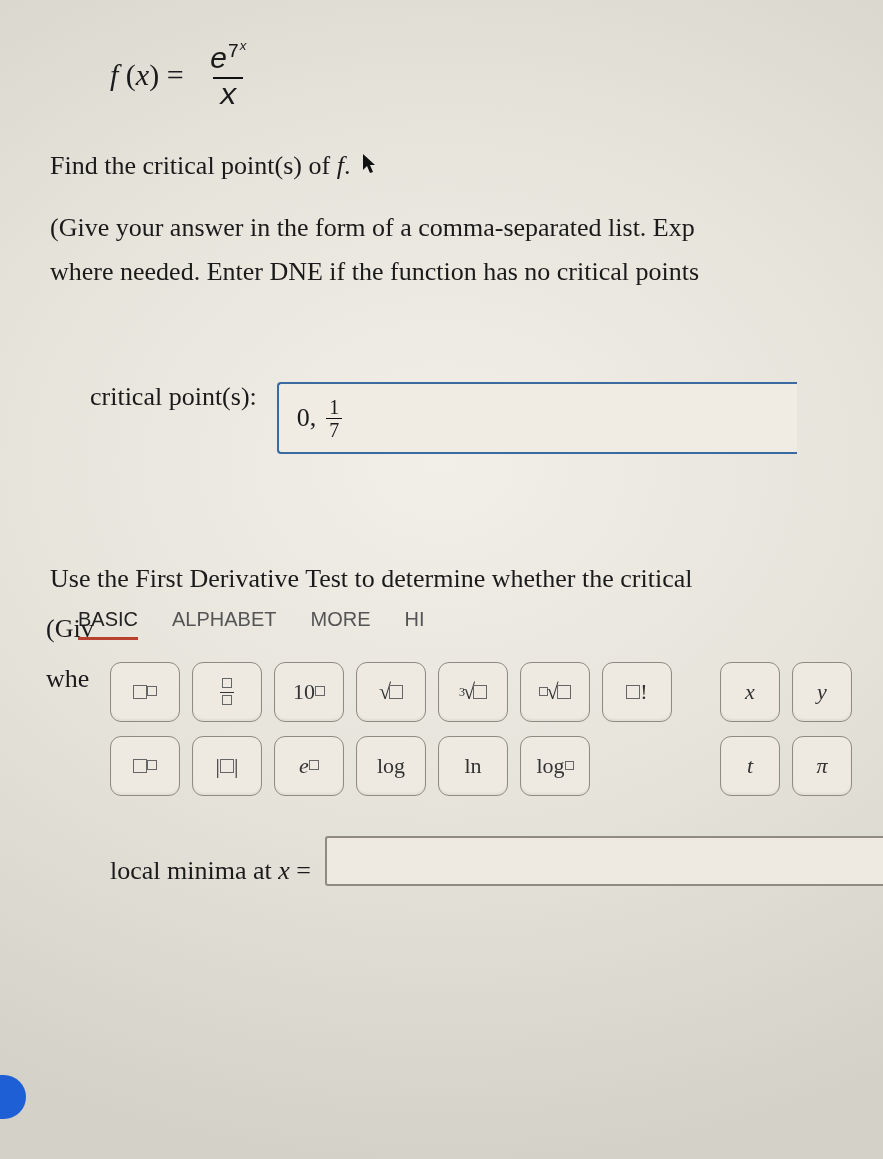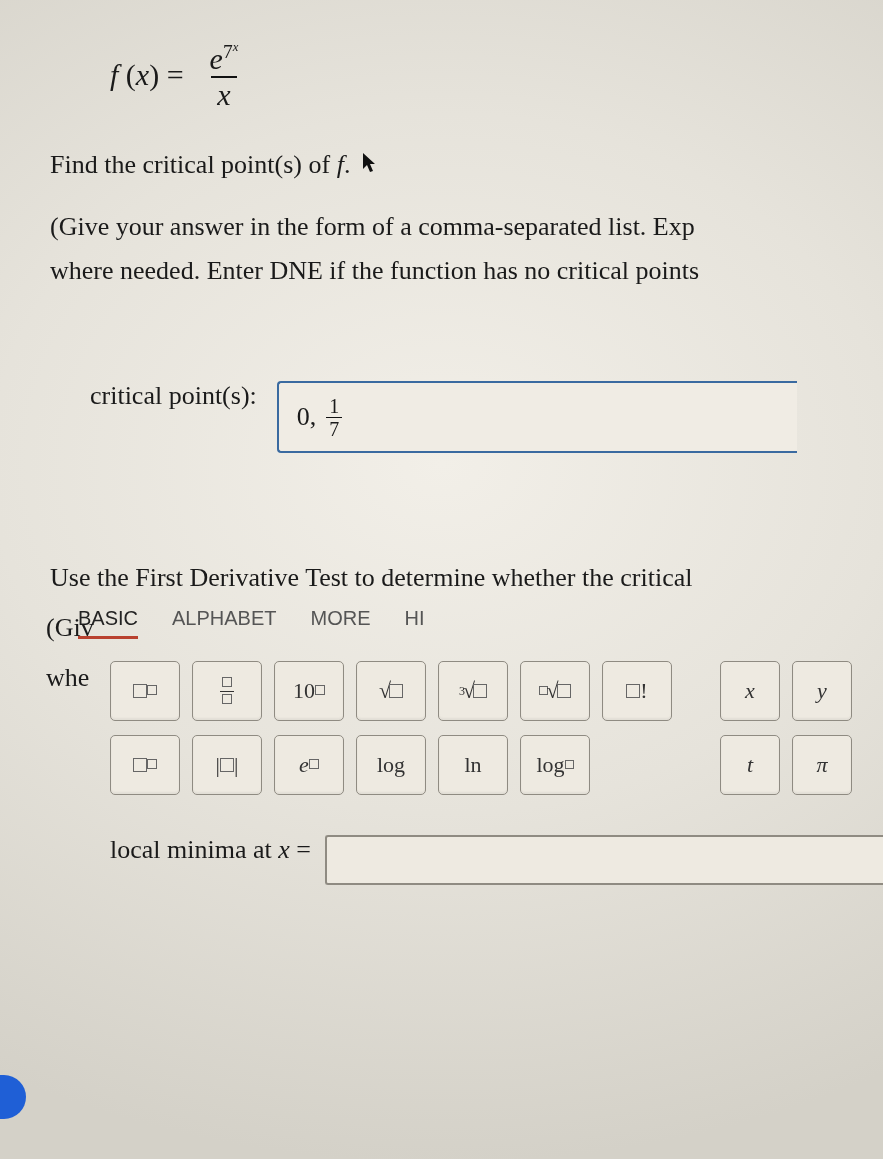--- a/index.html
+++ b/index.html
@@ -27,20 +27,21 @@
     margin: 10px 0 35px 60px;
   }
   .eqline .roman { font-style: normal; }
   .frac {
     display: inline-flex;
     flex-direction: column;
     align-items: center;
     font-style: italic;
     line-height: 1;
     vertical-align: middle;
+    font-family: Liberation Mono, monospace;
   }
   .frac .num { padding: 0 6px 2px 6px; }
   .frac .den { border-top: 2px solid #111; padding: 2px 6px 0 6px; }
   .sup { font-size: 0.65em; vertical-align: super; font-style: normal; }
   .isup { font-size: 0.65em; vertical-align: super; font-style: italic; }
   .prose {
     font-size: 26px;
     line-height: 1.55;
     margin: 0 0 22px 0;
   }
@@ -118,21 +119,21 @@
   .palette-row {
     display: flex;
     gap: 12px;
     align-items: center;
   }
   .pbtn {
     width: 70px;
     height: 60px;
     border: 1.5px solid #8f8b82;
     background: #eeeae1;
-    border-radius: 5px;
+    border-radius: 11px;
     display: flex;
     align-items: center;
     justify-content: center;
     font-family: 'Times New Roman', serif;
     font-size: 22px;
     color: #333;
     box-shadow: inset 0 -2px 2px rgba(0,0,0,0.05);
   }
   .pbtn.small { width: 60px; }
   .gap { width: 24px; }
@@ -145,21 +146,21 @@
   .pbtn .sup2 { font-size: 12px; vertical-align: super; }
   .pbtn .sub2 { font-size: 12px; vertical-align: sub; }
   .pbtn .fracbtn {
     display:inline-flex; flex-direction:column; align-items:center; line-height:1; font-size:14px;
   }
   .pbtn .fracbtn .t { border-bottom:1.5px solid #333; padding:0 2px 1px 2px;}
   .pbtn .fracbtn .b { padding:1px 2px 0 2px;}
   .minima-row {
     margin: 40px 0 0 60px;
     display:flex;
-    align-items:flex-start;
+    align-items:flex-end;
     font-size: 26px;
     gap: 14px;
   }
   .minima-input {
     border: 2px solid #8f8b82;
     border-right:none;
     background:#eeeae1;
     height: 50px;
     flex: 1;
     min-width: 440px;

